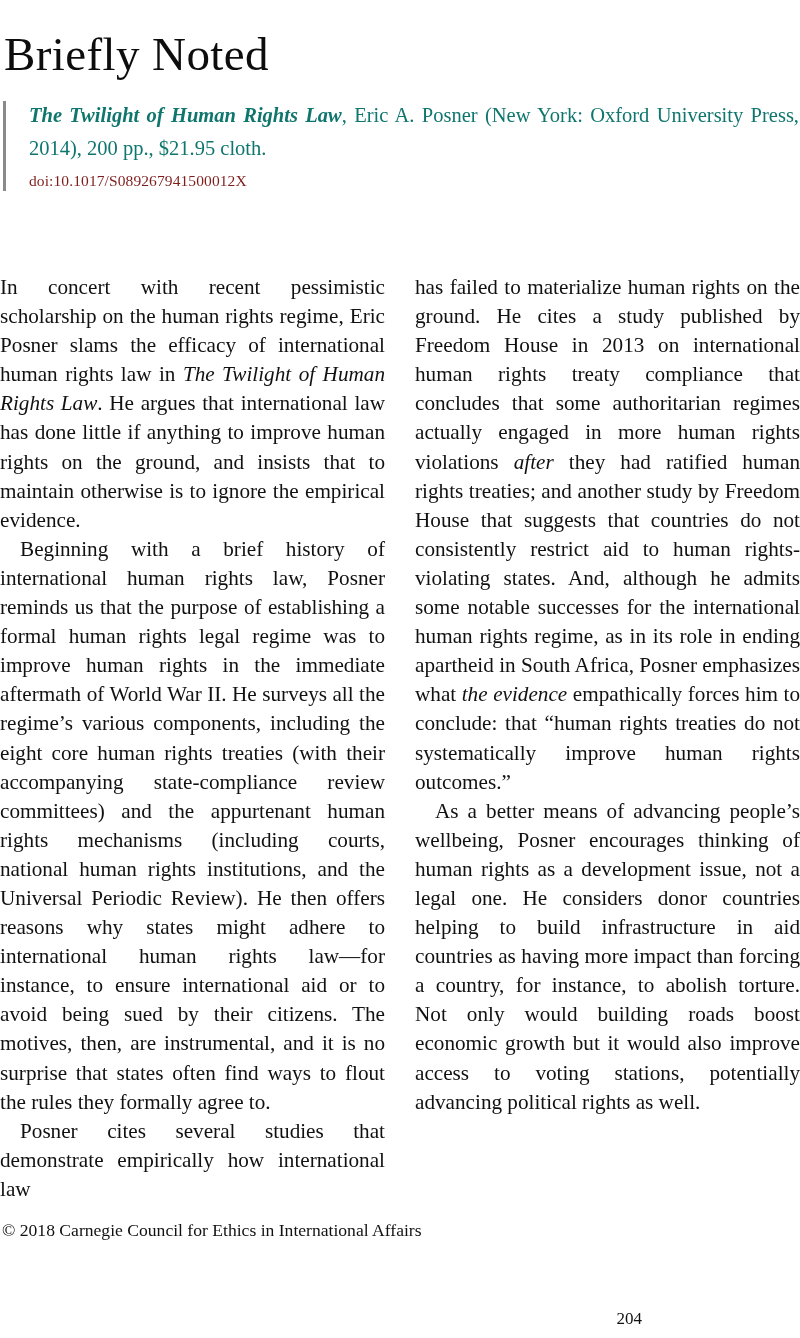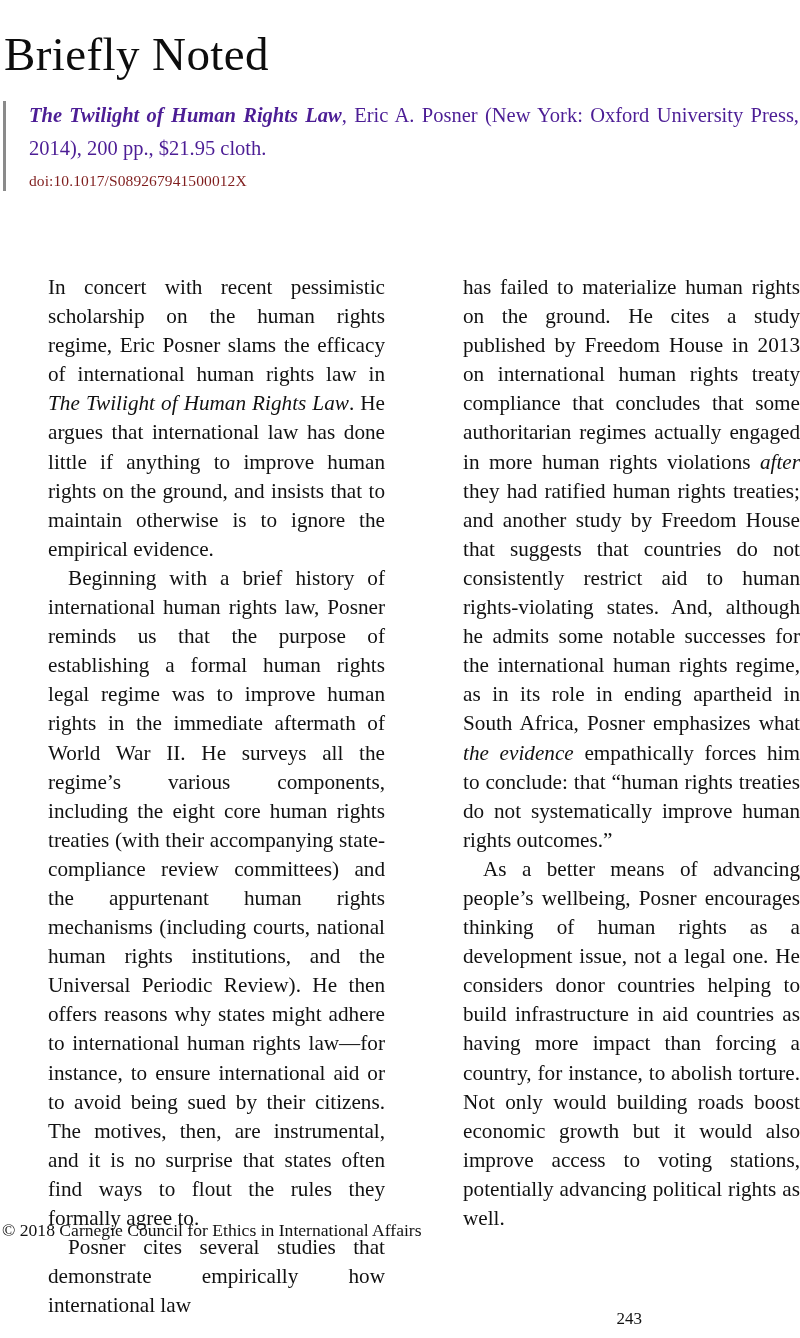--- a/index.html
+++ b/index.html
@@ -56,21 +56,21 @@
     position: absolute;
     left: 29px;
     top: 0;
     width: 771px;
   }
   .citation-text {
     font-size: 20.5px;
     line-height: 33px;
     text-align: justify;
     text-justify: inter-word;
-    color: #4c1d95;
+    color: #0f766e;
     margin: 0;
     width: 770px;
   }
   .citation-text .booktitle {
     font-style: italic;
     font-weight: bold;
   }
   .doi {
     margin: 6px 0 0 0;
     font-size: 15.5px;
@@ -96,21 +96,20 @@
   .col-right { left: 415px; }
 
   .col p {
     margin: 0;
     font-size: 21.2px;
     line-height: 29.1px;
     text-align: justify;
     text-justify: inter-word;
     color: #111111;
     hyphens: manual;
-    padding-left: 48px;
   }
   .col p.indent {
     text-indent: 20px;
     font-family: Liberation Serif, serif;
   }
   .col p em {
     font-style: italic;
   }
 
   
@@ -164,15 +163,15 @@
     <div class="col col-right" id="col-right">
         <p><span>has failed to materialize human rights on the ground. He cites a study published by Freedom House in 2013 on international human rights treaty compliance that concludes that some authoritarian regimes actually engaged in more human rights violations </span><em>after</em><span> they had ratified human rights treaties; and another study by Freedom House that suggests that countries do not consistently restrict aid to human rights-violating states. And, although he admits some notable successes for the international human rights regime, as in its role in ending apartheid in South Africa, Posner emphasizes what </span><em>the evidence</em><span> empathically forces him to conclude: that “human rights treaties do not systematically improve human rights outcomes.”</span></p>
         <p class="indent"><span>As a better means of advancing people’s wellbeing, Posner encourages thinking of human rights as a development issue, not a legal one. He considers donor countries helping to build infrastructure in aid countries as having more impact than forcing a country, for instance, to abolish torture. Not only would building roads boost economic growth but it would also improve access to voting stations, potentially advancing political rights as well.</span></p>
       </div>
   </div>
 
   <div class="footer">
     <p class="footer-line">© 2018 Carnegie Council for Ethics in International Affairs</p>
   </div>
 
-  <div class="page-number">243</div>
+  <div class="page-number">204</div>
 
 </div>
 
 </body></html>

